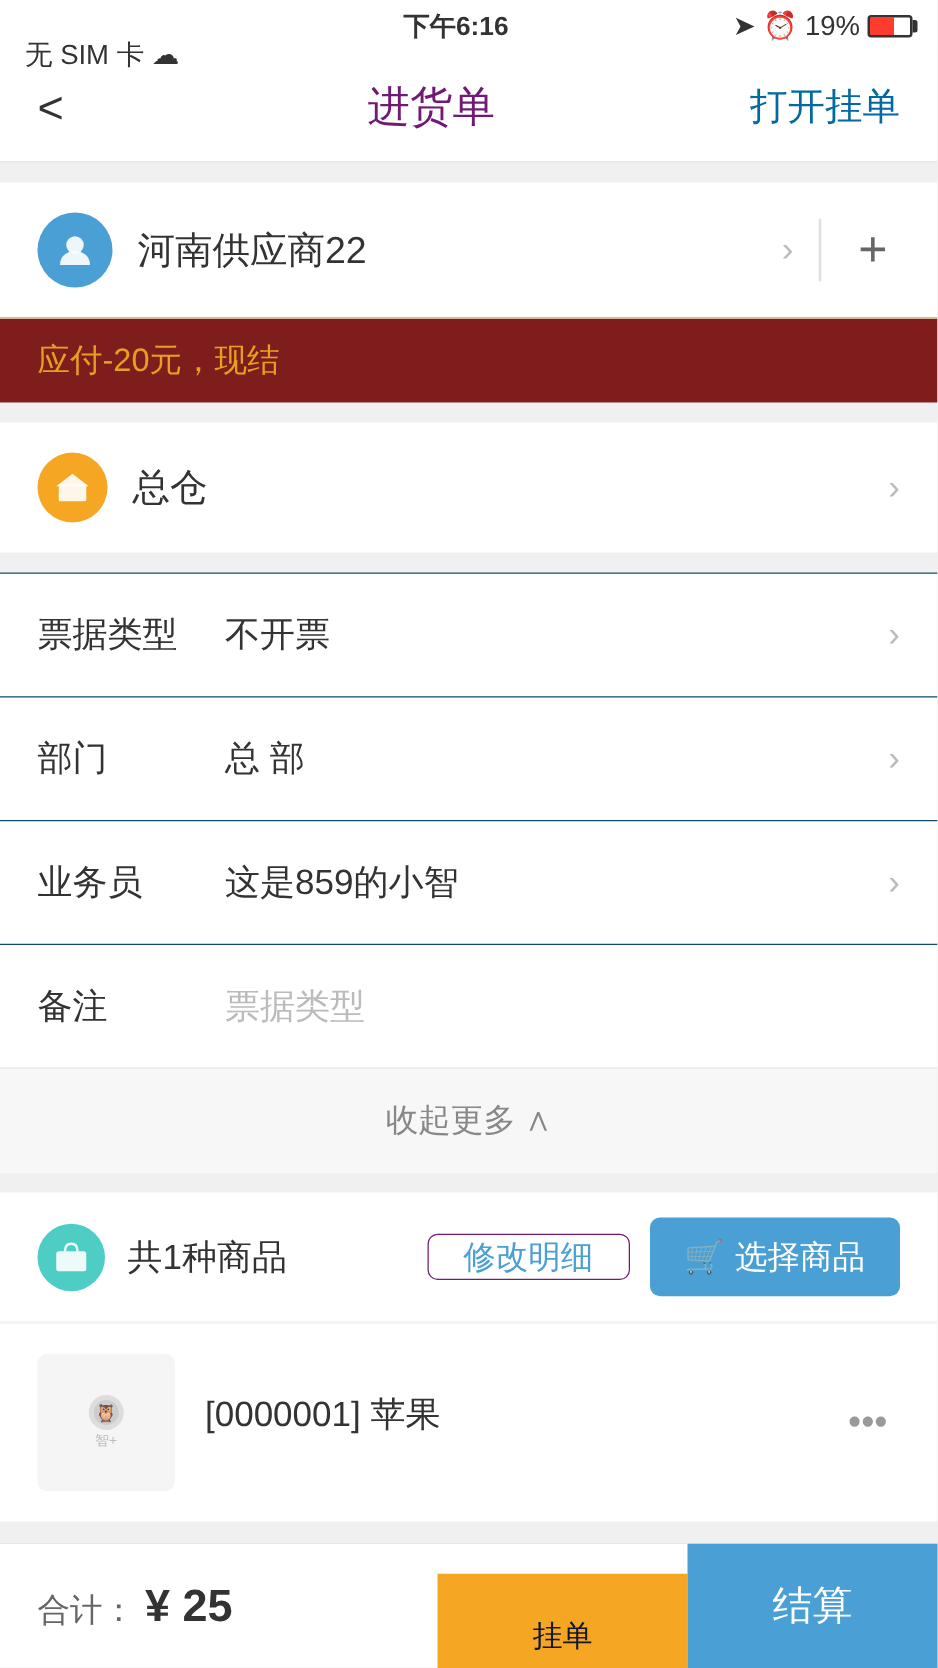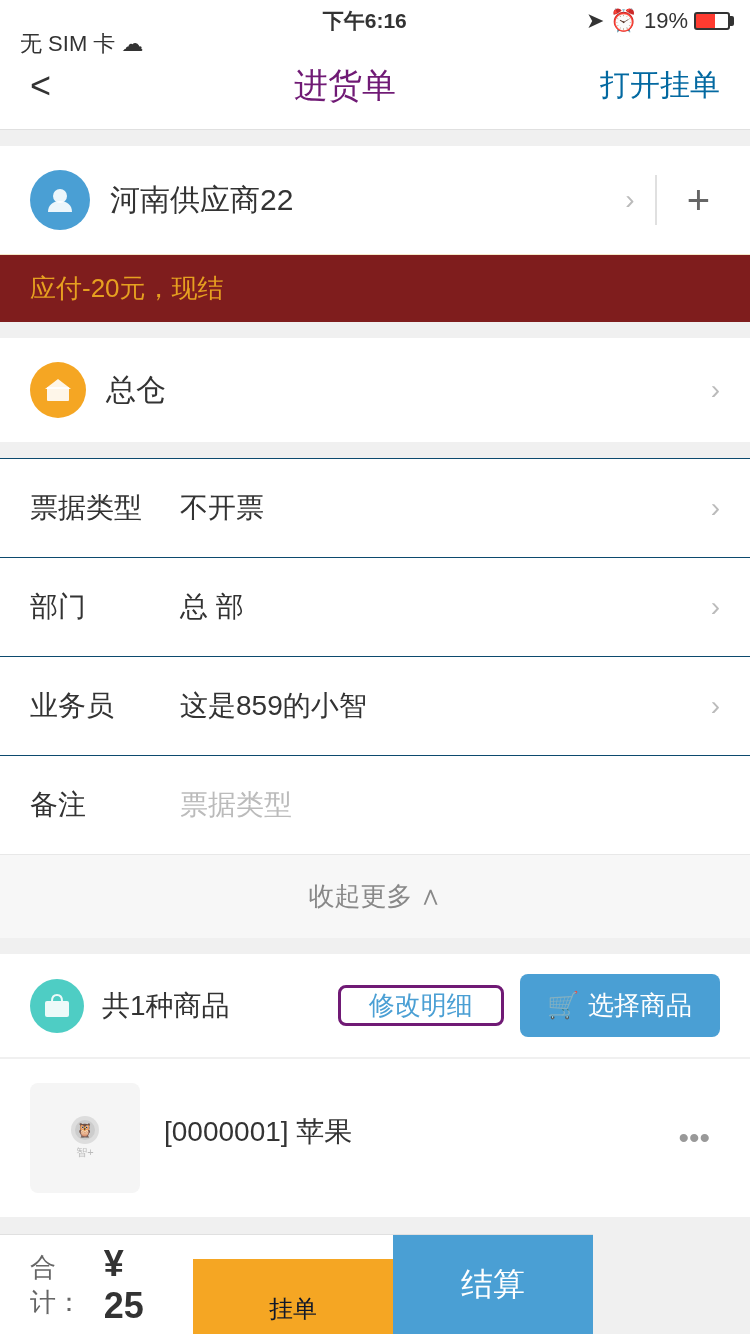--- a/index.html
+++ b/index.html
@@ -208,21 +208,21 @@
       font-size: 24px;
       color: #fff;
       flex-shrink: 0;
     }
     .products-count {
       flex: 1;
       font-size: 28px;
       color: #333;
     }
     .btn-modify {
-      border: 3px solid #701a75;
+      border: 1px solid #701a75;
       color: #4a9fd4;
       background: #fff;
       border-radius: 8px;
       padding: 0 28px;
       font-size: 26px;
       cursor: pointer;
       margin-right: 16px;
     }
     .btn-select {
       background: #4a9fd4;
@@ -274,21 +274,21 @@
       font-size: 30px;
       padding: 0 10px;
       cursor: pointer;
     }
 
     
     .bottom-bar {
       position: fixed;
       bottom: 0;
       left: 0;
-      width: 593px;
+      width: 750px;
       height: 100px;
       display: flex;
       align-items: center;
       background: #fff;
       border-top: 1px solid #e0e0e0;
     }
     .summary-area {
       flex: 1;
       padding: 0 30px;
     }

